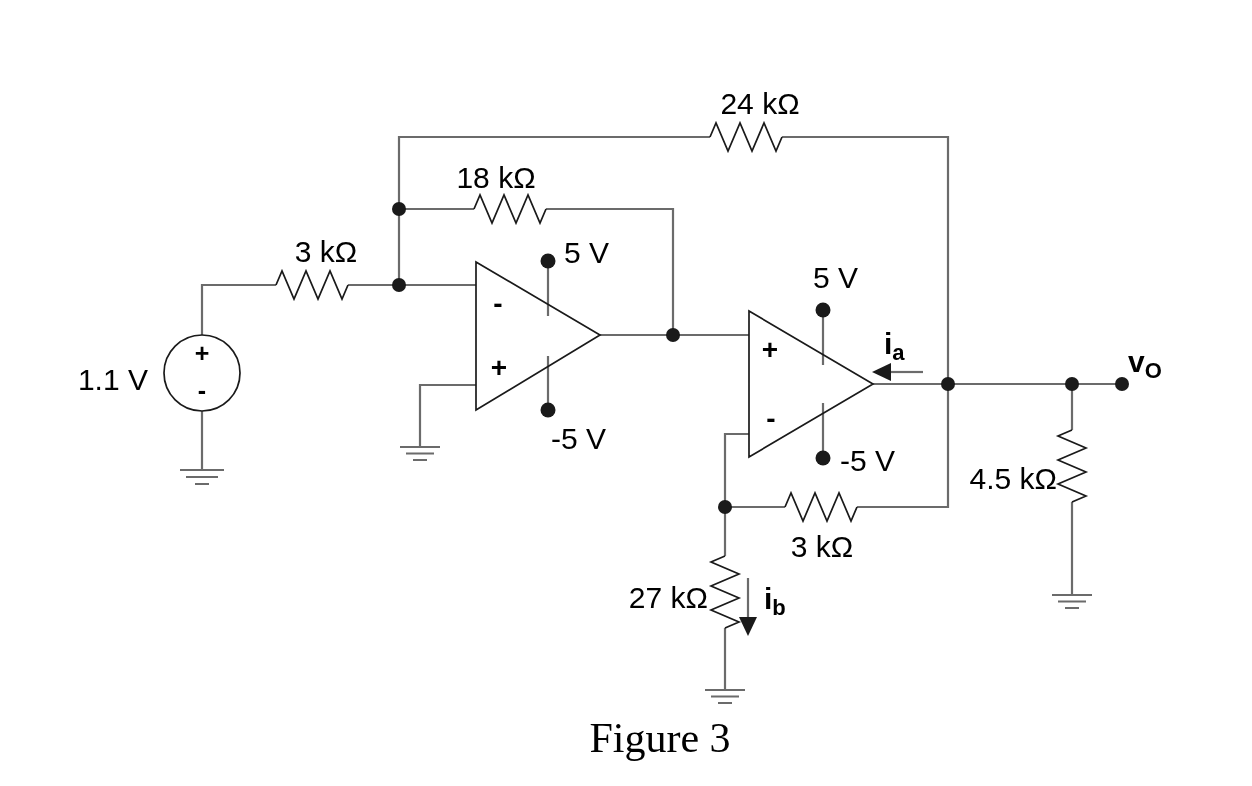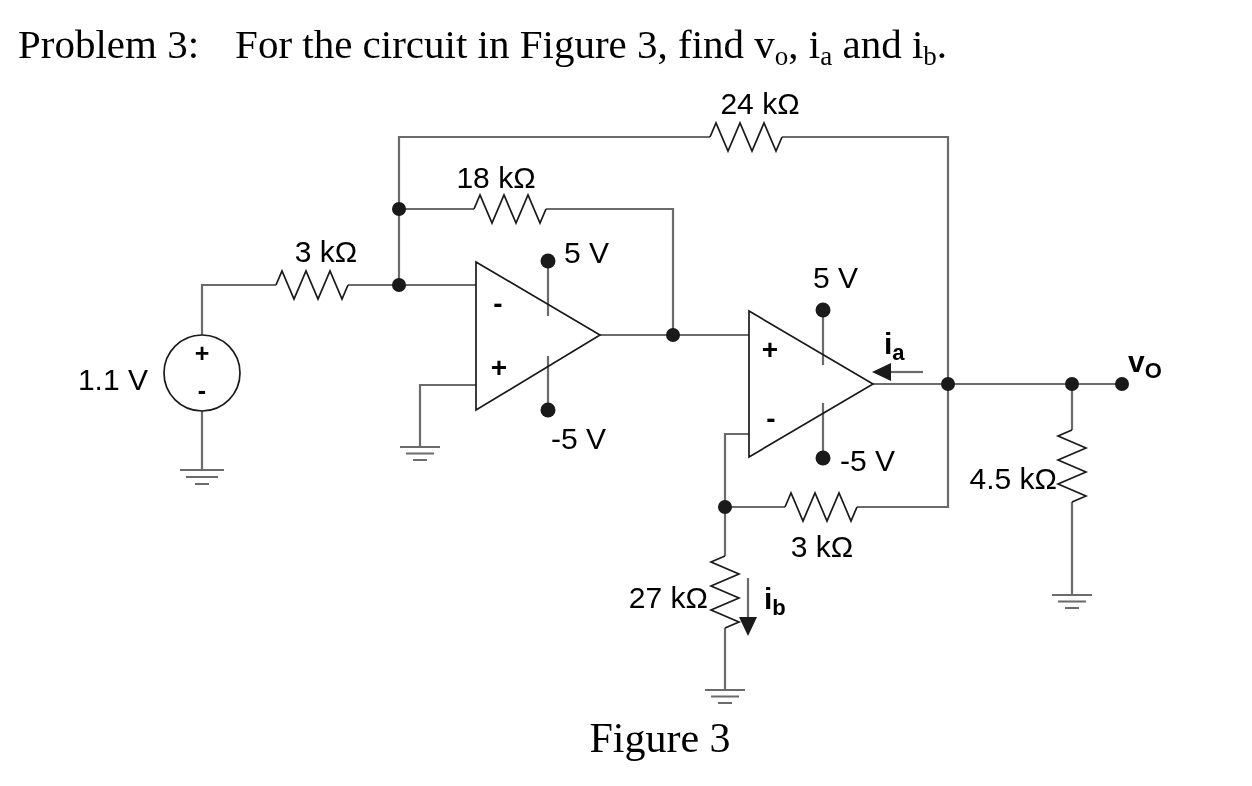--- a/index.html
+++ b/index.html
@@ -21,21 +21,20 @@
   .srcsign{font-size:25px;}
   .cur{font-family:"Liberation Sans",sans-serif;font-size:30px;font-weight:bold;fill:var(--c-text,#000);}
   .cursub{font-size:22px;font-weight:bold;}
   .cap{font-family:"Liberation Serif",serif;font-size:42px;fill:var(--c-text,#000);text-anchor:middle;}
 </style>
 </head>
 <body>
 
 <div class="page">
 
-  <div class="title"><span class="gap">Problem 3:</span><span>For the circuit in Figure 3, find v</span><span class="tsub">o</span><span>, i</span><span class="tsub">a</span><span> and i</span><span class="tsub">b</span><span>.</span></div>
 
   <svg width="1252" height="786" viewBox="0 0 1252 786">
 
     <path class="wire" d="M399,285 L399,137 L710,137 M782,137 L948,137 L948,384"></path>
     <path class="wire" d="M399,209 L474,209 M546,209 L673,209 L673,335"></path>
     <path class="wire" d="M202,335 L202,285 L276,285 M348,285 L476,285"></path>
     <path class="wire" d="M202,411 L202,470"></path>
     <path class="wire" d="M476,385 L420,385 L420,447"></path>
     <path class="wire" d="M600,335 L749,335"></path>
     <path class="wire" d="M548,261 L548,316"></path>

